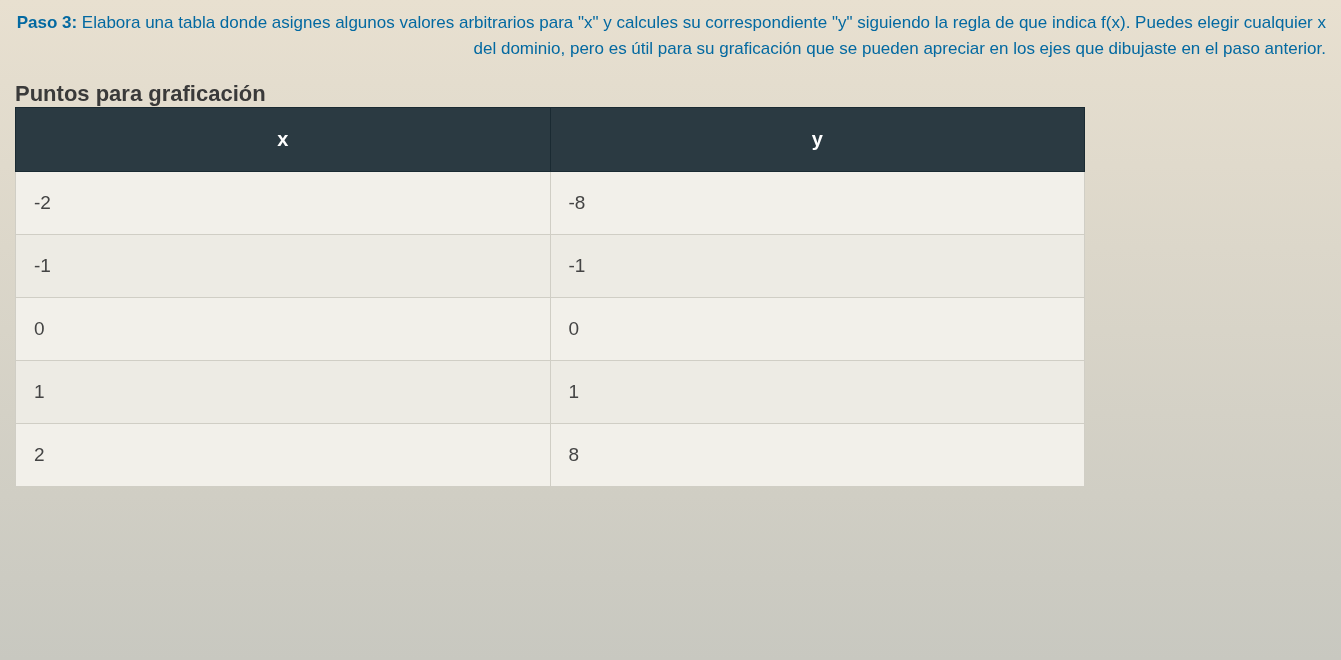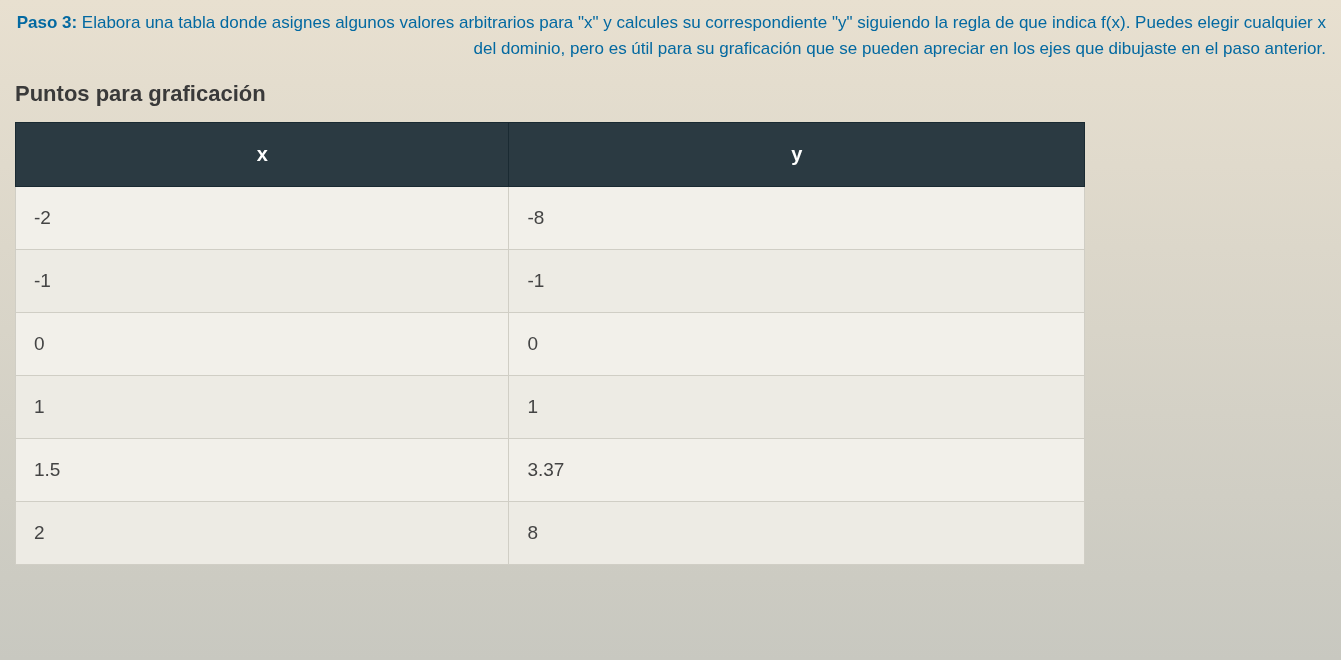--- a/index.html
+++ b/index.html
@@ -22,21 +22,20 @@
       color: #0369a1;
       text-align: right;
     }
     .instruction .bold {
       font-weight: bold;
     }
     .section-title {
       font-size: 22px;
       font-weight: bold;
       color: #3a3a3a;
-      margin-bottom: 15px;
     }
     .data-table {
       width: 1070px;
       border-collapse: collapse;
       background: #efeee9;
     }
     .data-table thead th {
       background: #2b3a42;
       color: #ffffff;
       font-weight: bold;
@@ -84,21 +83,17 @@
     </tr>
     <tr>
       <td>0</td>
       <td>0</td>
     </tr>
     <tr>
       <td>1</td>
       <td>1</td>
     </tr>
     <tr>
-      <td>1.5</td>
-      <td>3.37</td>
-    </tr>
-    <tr>
       <td>2</td>
       <td>8</td>
     </tr>
   </tbody>
 </table>
 
 </body></html>

